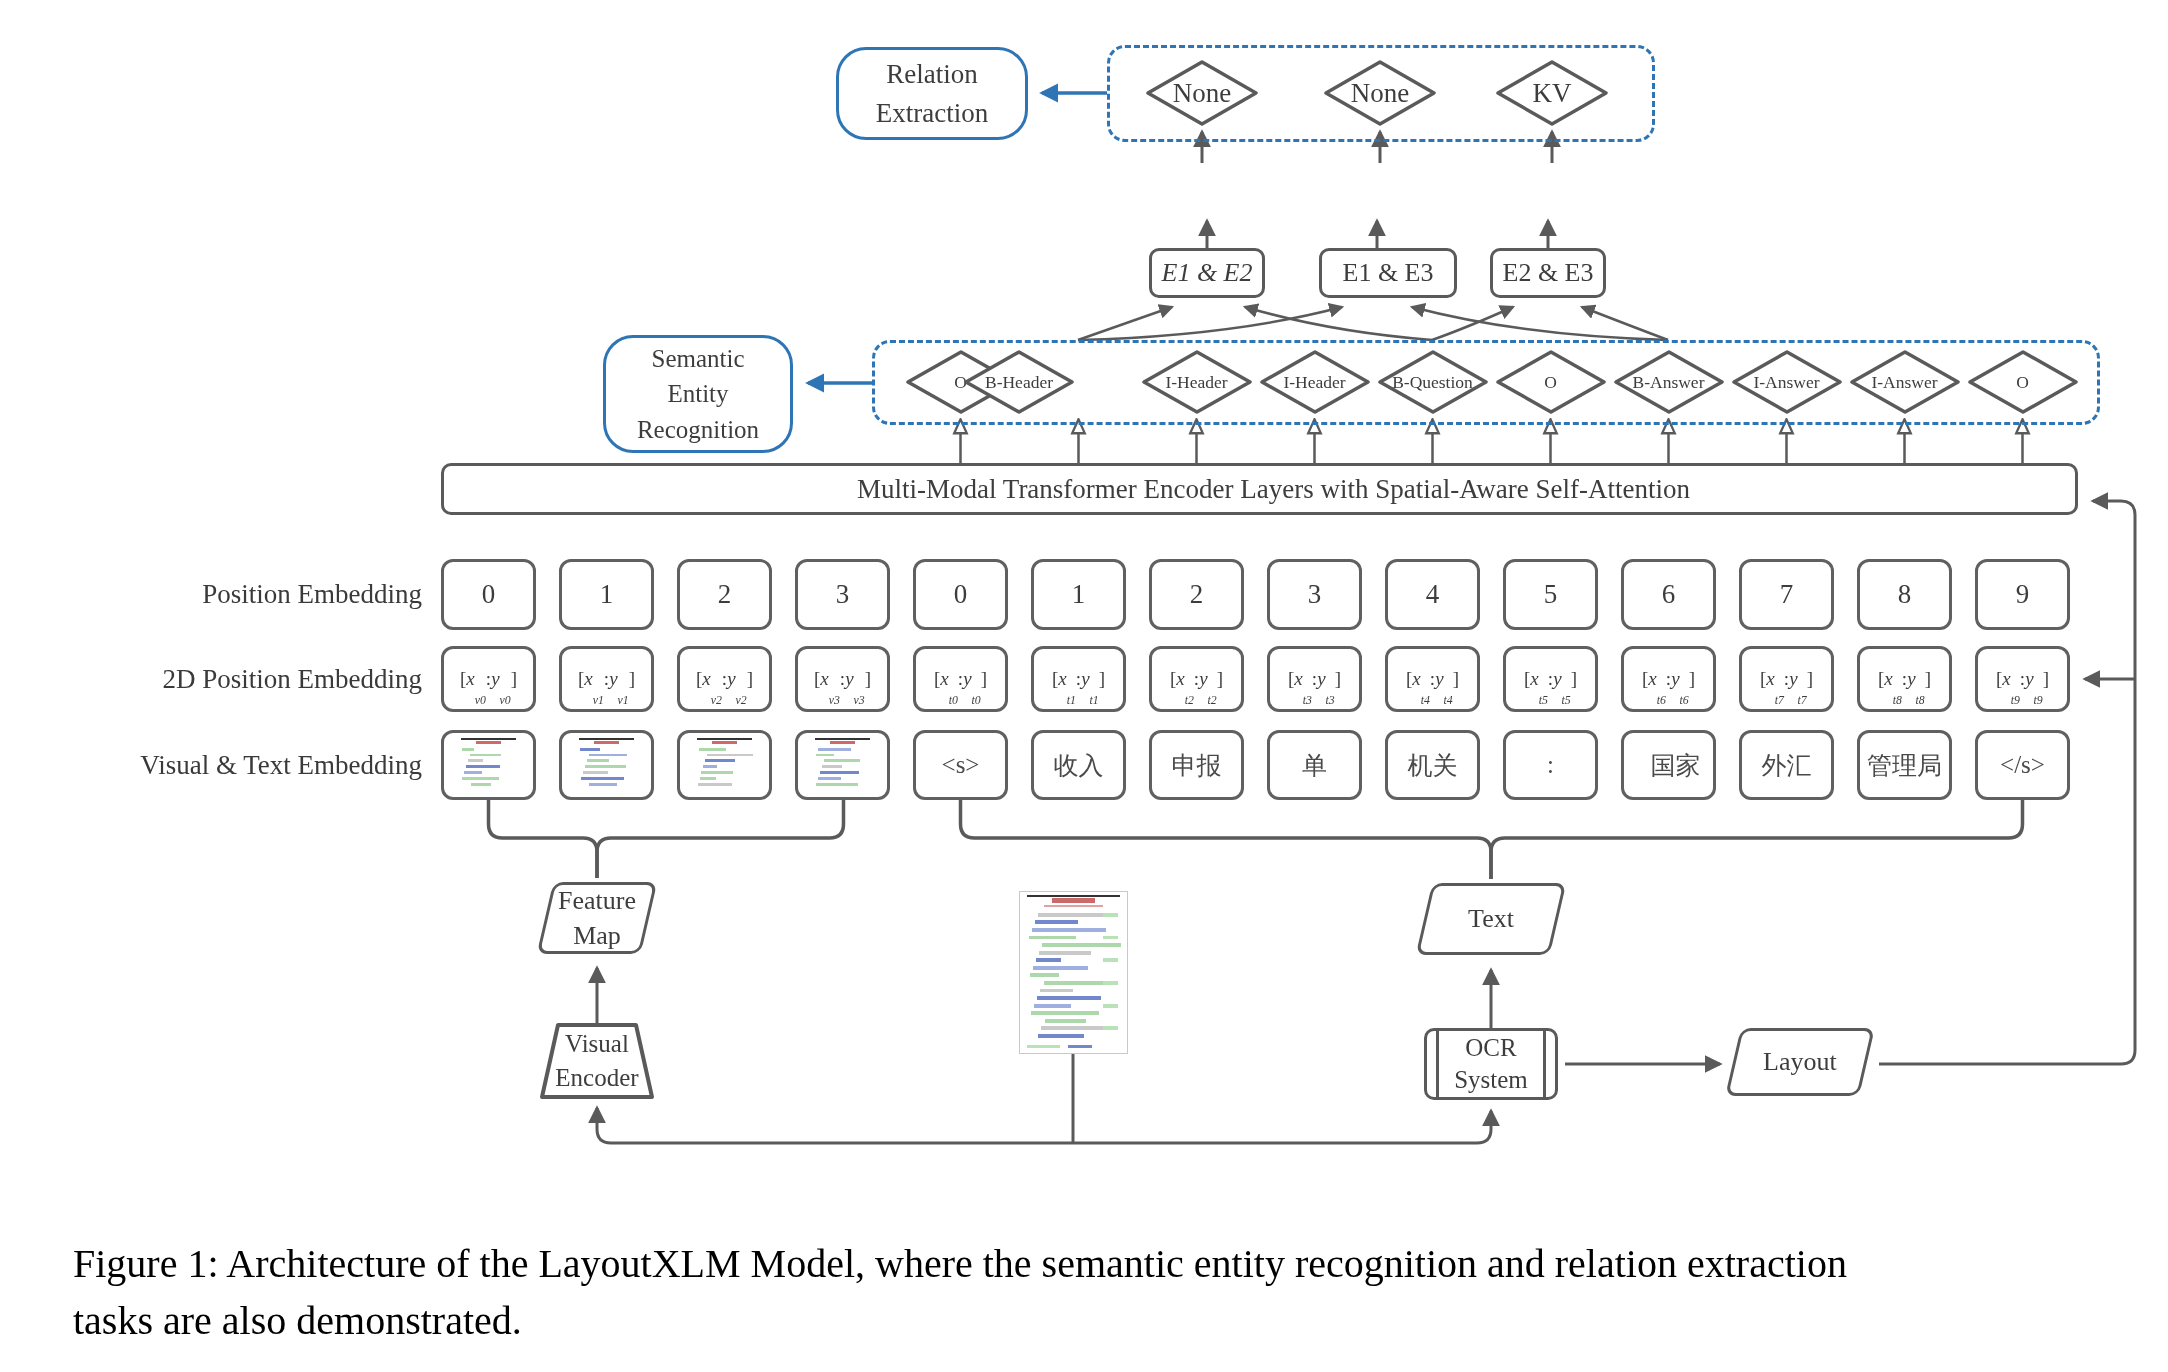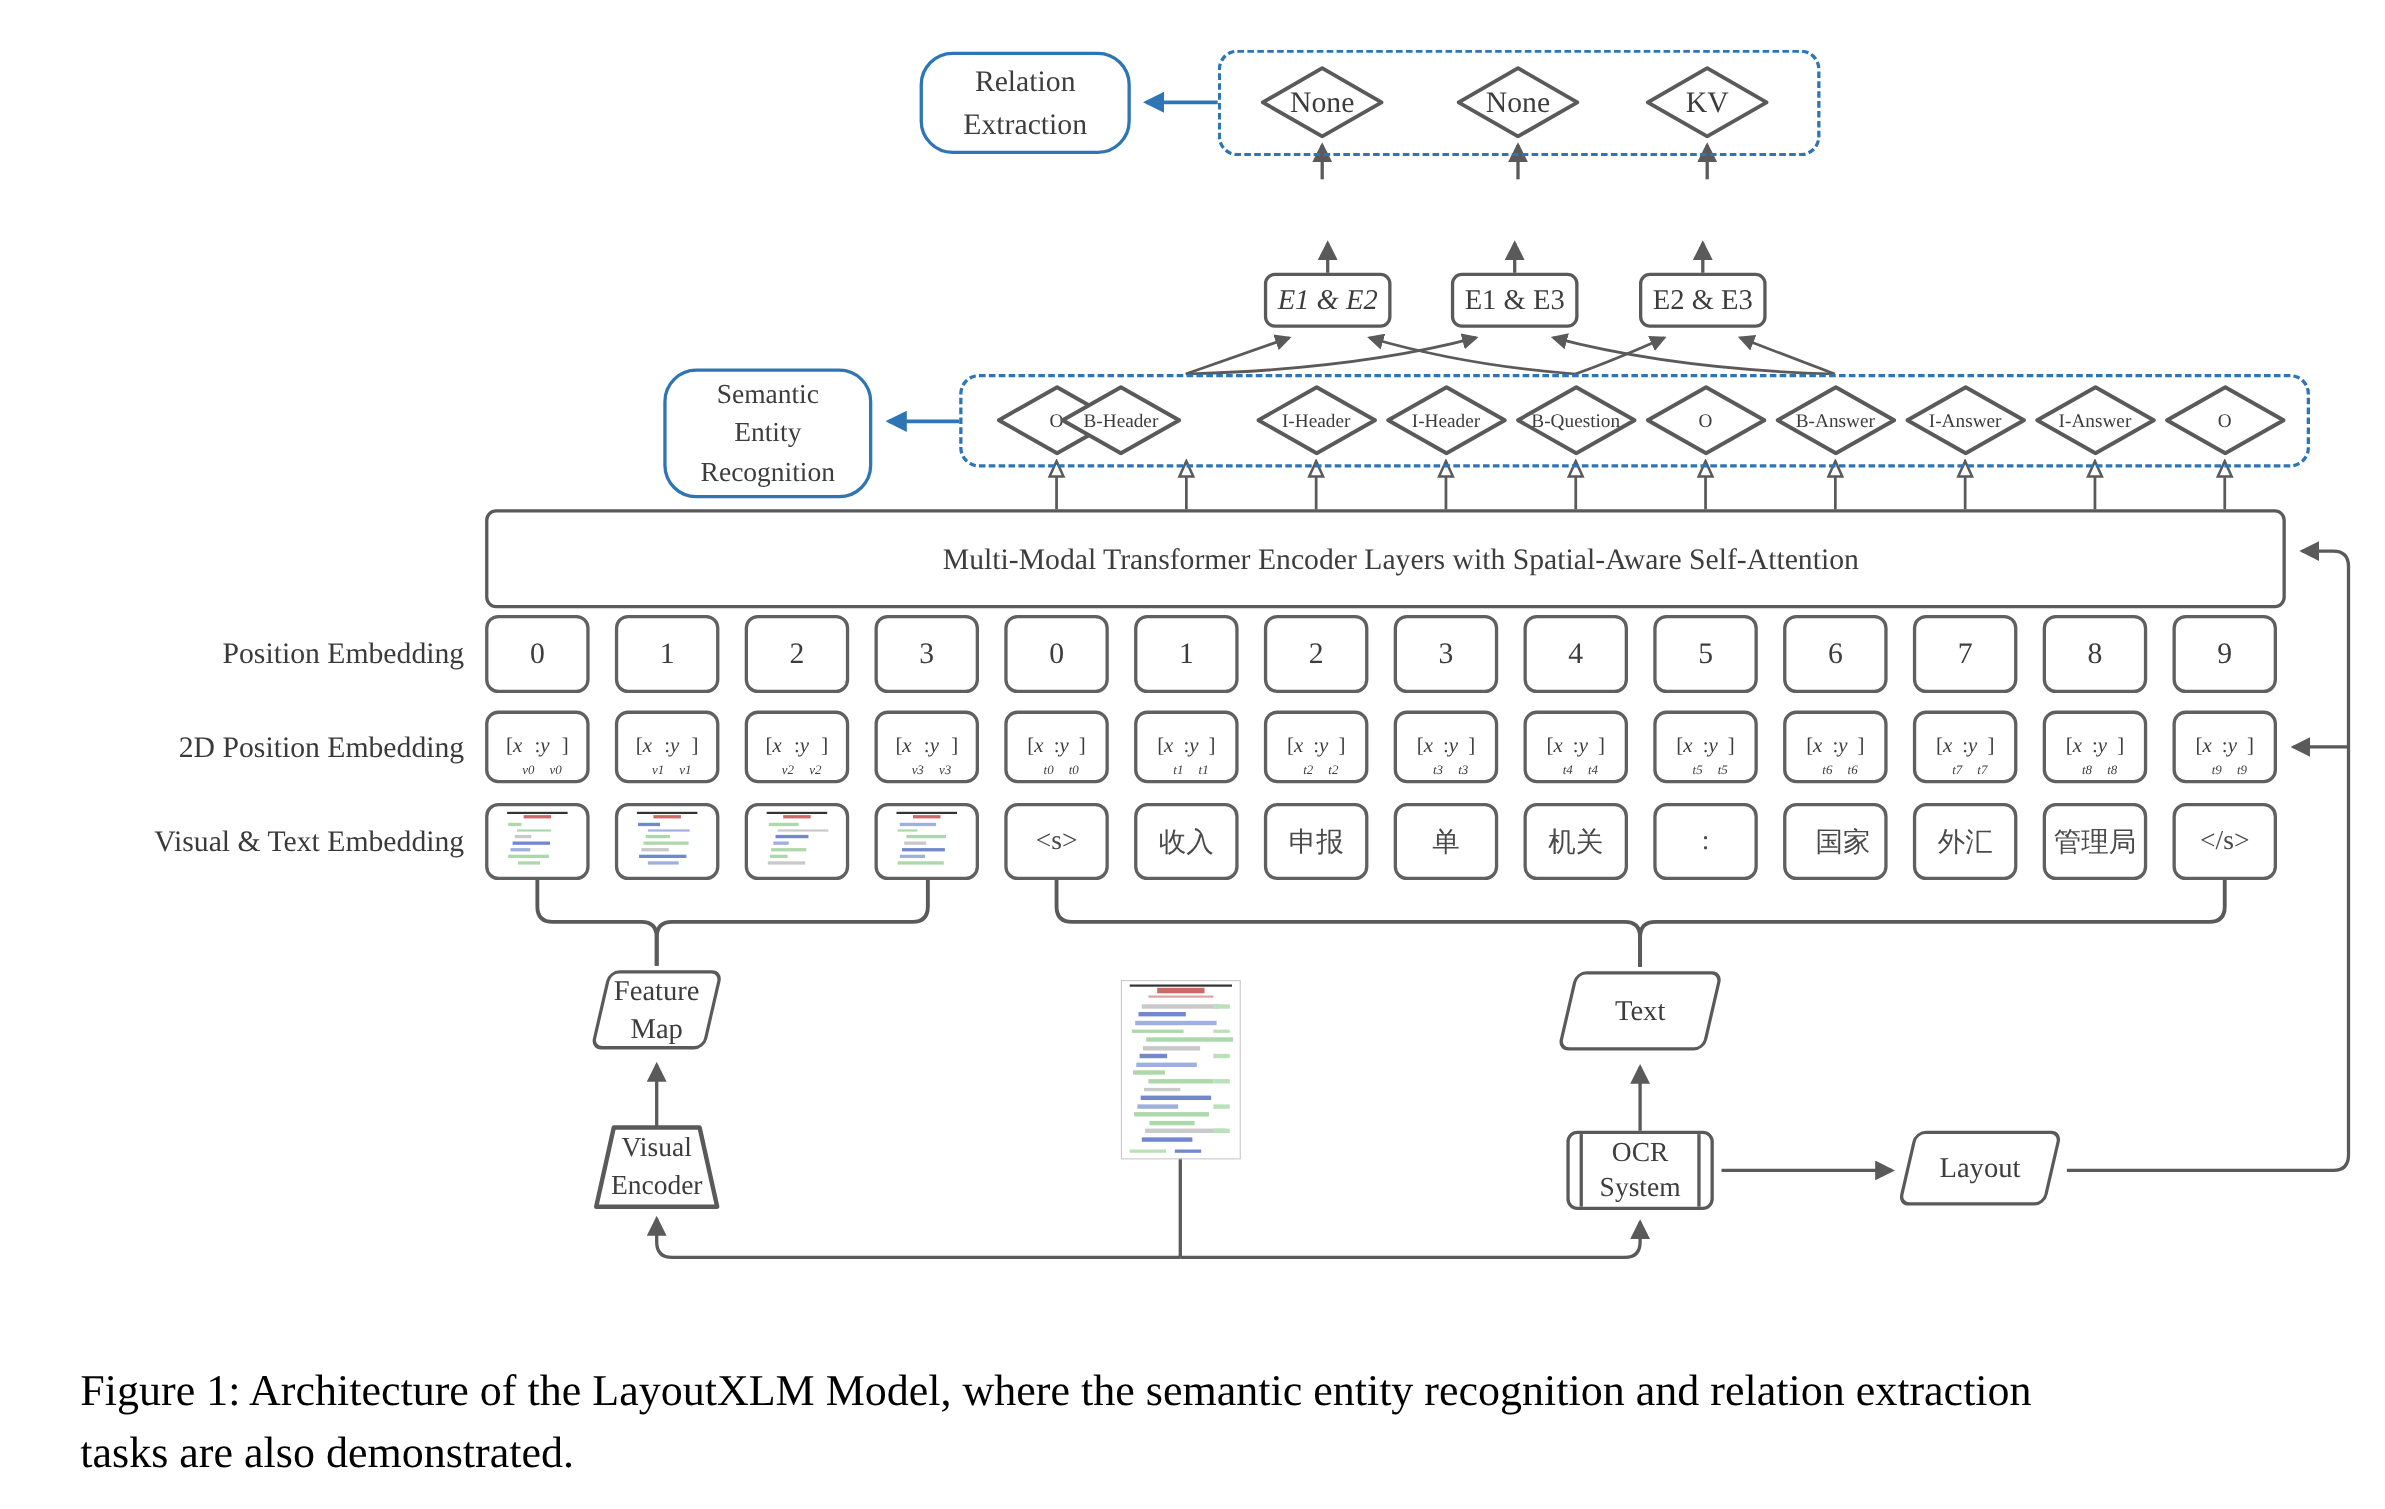--- a/index.html
+++ b/index.html
@@ -131,21 +131,21 @@
         </svg>
     <span>KV</span>
       </div>
     </div>
 
 
   <div id="pair-boxes">
       <div class="abs node graybox" style="left: 1149px; top: 248px; width: 116px; height: 50px; font-size: 26px; font-style: italic;">
         <span>E1 &amp; E2</span>
       </div>
-      <div class="abs node graybox" style="left: 1319px; top: 248px; width: 116px; height: 50px; font-size: 26px;">
+      <div class="abs node graybox" style="left: 1319px; top: 248px; width: 138px; height: 50px; font-size: 26px;">
         <span>E1 &amp; E3</span>
       </div>
       <div class="abs node graybox" style="left: 1490px; top: 248px; width: 116px; height: 50px; font-size: 26px;">
         <span>E2 &amp; E3</span>
       </div>
     </div>
 
   <div class="abs node bluebox" style="left:603px;top:335px;width:190px;height:118px;font-size:25px;padding:0 18px;">
     <span>Semantic Entity Recognition</span>
   </div>
@@ -206,21 +206,21 @@
     <span>I-Answer</span>
       </div>
       <div class="dia" style="left: 1967.5px; top: 350px; width: 110px; height: 64px; font-size: 17.5px;">
         <svg width="110" height="64">
     <polygon points="55,2 108,32 55,62 2,32" fill="#fff" stroke="#5a5a5a" stroke-width="3.5" stroke-linejoin="round"></polygon>
         </svg>
     <span>O</span>
       </div>
     </div>
 
-  <div class="abs node graybox" style="left:441px;top:463px;width:1637px;height:90px;font-size:27px;padding-left:28px;">
+  <div class="abs node graybox" style="left:441px;top:463px;width:1637px;height:52px;font-size:27px;padding-left:28px;">
     <span>Multi-Modal Transformer Encoder Layers with Spatial-Aware Self-Attention</span>
   </div>
 
   <div class="abs node rowlabel" style="left:60px;top:576px;width:362px;height:36px;">Position Embedding</div>
   <div class="abs node rowlabel" style="left:60px;top:661px;width:362px;height:36px;">2D Position Embedding</div>
   <div class="abs node rowlabel" style="left:60px;top:747px;width:362px;height:36px;">Visual &amp; Text Embedding</div>
 
   <div id="grid">
       <div class="abs node cell" style="left: 441px; top: 559px; width: 95px; height: 71px; font-size: 27px;">0</div>
       <div class="abs node cell" style="left: 441px; top: 646px; width: 95px; height: 66px; font-size: 19px;">[<i>x</i><sub><i>v0</i></sub> : <i>y</i><sub><i>v0</i></sub>]</div>

